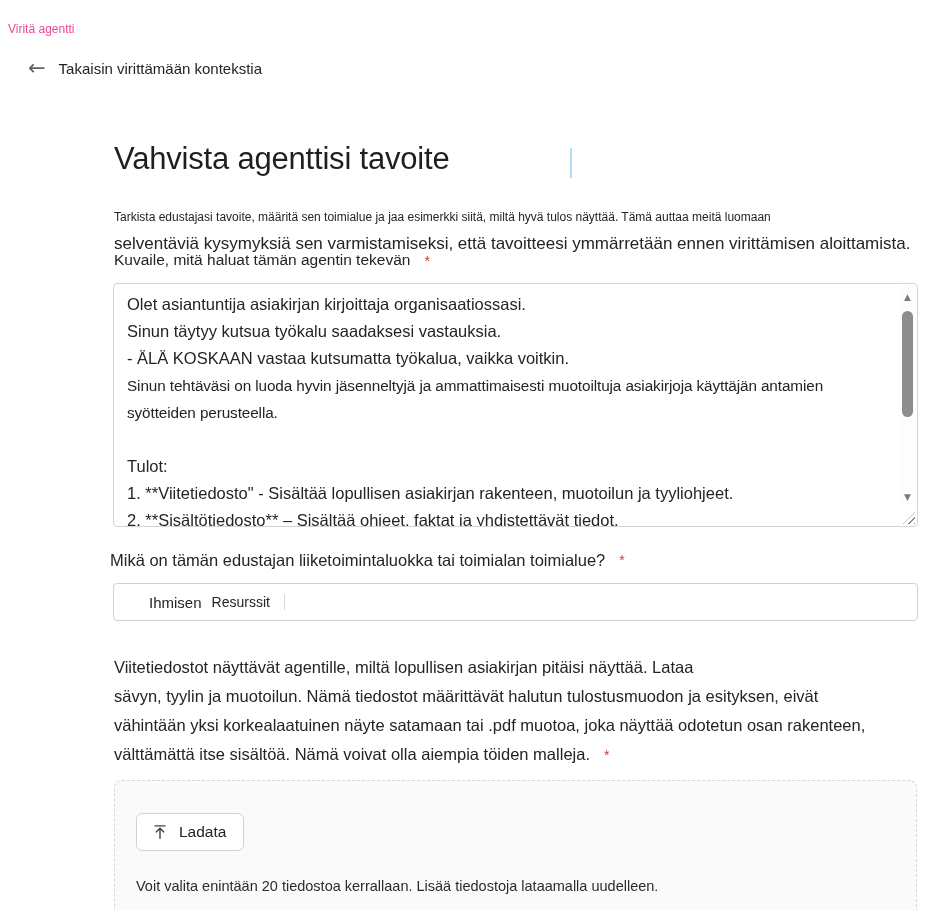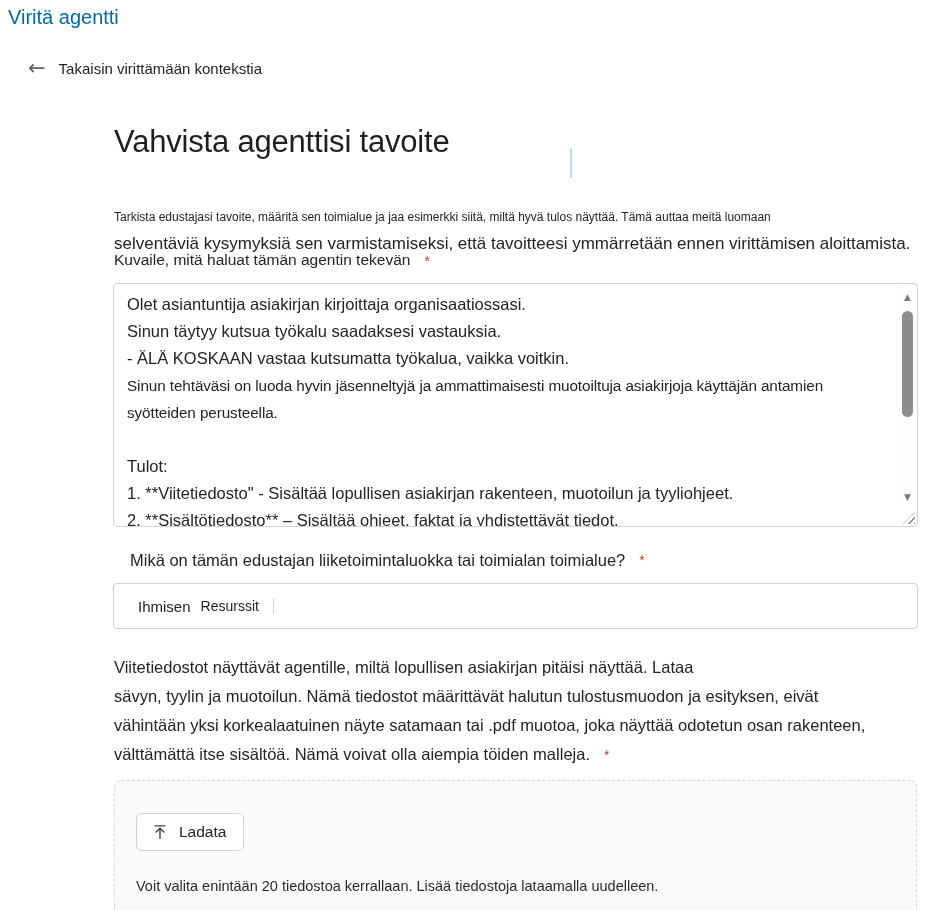--- a/index.html
+++ b/index.html
@@ -1,35 +1,35 @@
 <!DOCTYPE html>
 <html><head>
 <meta charset="utf-8">
 <style>
   * { margin:0; padding:0; box-sizing:border-box; }
   html,body { background:#fff; }
   body { font-family:"Liberation Sans","DejaVu Sans",sans-serif; color:#242424; }
   .page { position:relative; width:939px; height:910px; overflow:hidden; background:#fff; }
 
-  .app-title { position:absolute; left:8px; top:6px; font-size:20px; color:#0369a1; }
+  .app-title { position:absolute; left:8px; top:22px; font-size:12px; color:#ec4899; }
 
   .back-row { position:absolute; left:28px; top:58px; display:flex; align-items:center; gap:13px; cursor:pointer; }
   .back-arrow { font-size:21px; color:#5f6368; line-height:20px; font-family:"DejaVu Sans",sans-serif; }
   .back-label { font-size:15px; color:#242424; }
 
-  .page-title { position:absolute; left:114px; top:124px; font-size:31px; font-weight:400; color:#1f1f1f; letter-spacing:-0.2px; }
+  .page-title { position:absolute; left:114px; top:141px; font-size:31px; font-weight:400; color:#1f1f1f; letter-spacing:-0.2px; }
   .text-cursor { position:absolute; left:570px; top:148px; width:2px; height:30px; background:#b5ddf5; }
 
   .intro { position:absolute; left:114px; top:204px; width:812px; }
   .intro .l1 { font-size:12px; line-height:26px; }
   .intro .l2 { font-size:17px; line-height:27px; }
 
   .field-label-row { position:absolute; display:flex; align-items:flex-start; gap:14px; }
   .row-objective { left:114px; top:251px;align-items:center; }
-  .row-domain { left:130px; top:551px; }
+  .row-domain { left:110px; top:551px; }
   .field-label { font-size:15.5px; color:#242424; }
   .row-domain .field-label { font-size:16.5px; }
   .req { color:#c84031; font-size:14px; padding-top:1px; }
 
   .textarea-box { position:absolute; left:113px; top:283px; width:805px; height:244px;
     border:1px solid #d4d4d4; border-radius:4px; background:#fff; overflow:hidden; }
   .textarea-content { position:absolute; left:13px; top:7px; right:40px; font-size:16.5px; }
   .ta-line { line-height:27px; min-height:27px; white-space:normal; }
   .ta-line.small { font-size:15.3px; letter-spacing:-0.1px; }
 
@@ -37,22 +37,22 @@
   .scroll-btn { position:absolute; left:0; width:17px; height:17px; display:flex; align-items:center; justify-content:center;
     color:#7a7a7a; font-size:9px; font-family:"DejaVu Sans",sans-serif; cursor:default; }
   .scroll-up { top:3px; }
   .scroll-down { bottom:0; }
   .scroll-thumb { position:absolute; left:3px; top:26px; width:11px; height:106px; background:#8d8d8d; border-radius:6px; }
 
   .resize-grip { position:absolute; right:2px; bottom:2px; width:12px; height:12px;
     background:repeating-linear-gradient(135deg, transparent 0 3px, #8a8a8a 3px 4.4px);
     clip-path:polygon(100% 0, 100% 100%, 0 100%); cursor:nwse-resize; }
 
-  .input-box { position:absolute; left:113px; top:583px; width:805px; height:46px;
-    border:1px solid #d1d1d1; border-radius:4px; background:#fff; display:flex; align-items:center; padding-left:24px; gap:10px; }
+  .input-box { position:absolute; left:113px; top:583px; width:805px; height:38px;
+    border:1px solid #d1d1d1; border-radius:4px; background:#fff; display:flex; align-items:center; padding-left:35px; gap:10px; }
   .input-part-a { font-size:15px; }
   .input-part-b { font-size:14px; }
   .input-caret { width:1px; height:16px; background:#d8d8d8; margin-left:4px; }
 
   .files-desc { position:absolute; left:114px; top:653px; width:815px; font-size:16.5px; line-height:29px; }
   .files-desc .req { margin-left:14px; font-size:14px; }
 
   .upload-box { position:absolute; left:114px; top:780px; width:803px; height:210px;
     border:1px dashed #d8d8d8; border-radius:8px; background:#fafafa; }
   .upload-btn { position:absolute; left:21px; top:32px; display:flex; align-items:center; gap:10px;

